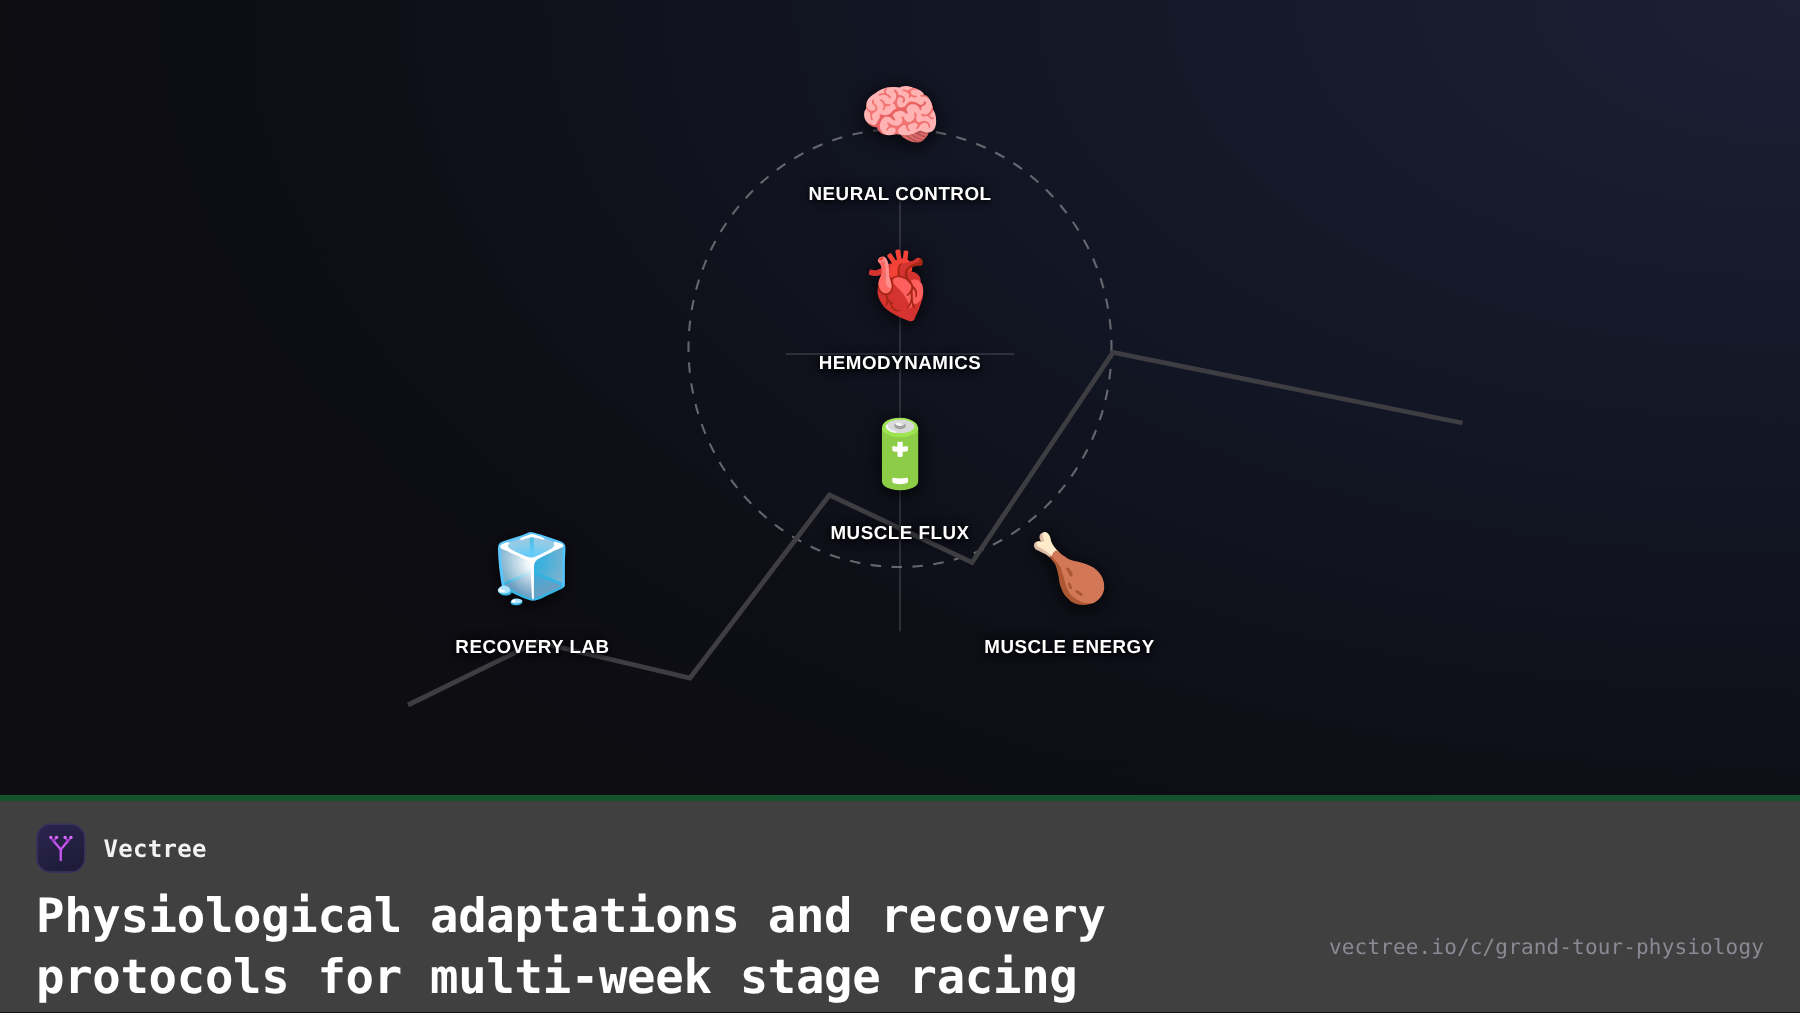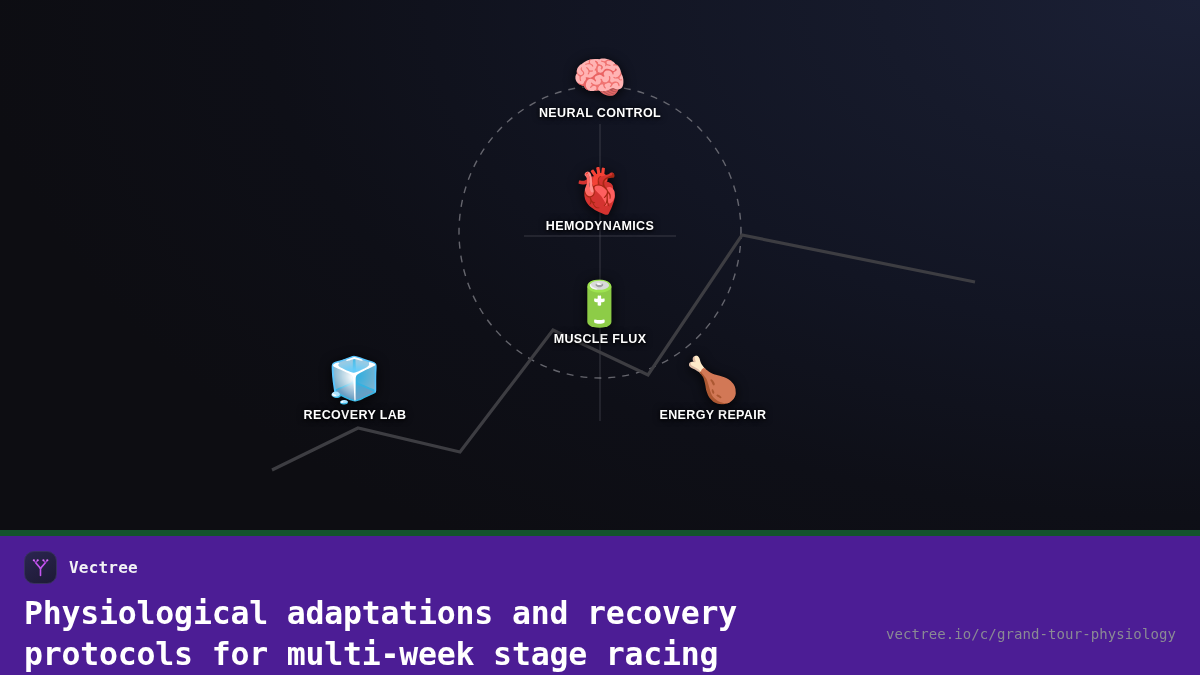--- a/index.html
+++ b/index.html
@@ -34,35 +34,35 @@
   }
   .node-emoji {
     font-family:"DejaVu Sans", sans-serif;
     font-size:44px;
     line-height:52px;
     display:block;
     filter: drop-shadow(0 2px 6px rgba(0,0,0,0.85));
   }
   .node-label {
     display:block;
-    margin-top:2px;
+    margin-top:18px;
     font-family:"Liberation Sans", sans-serif;
     font-size:12.5px;
     font-weight:bold;
     letter-spacing:0.35px;
     color:#ffffff;
     text-shadow:0 1px 3px rgba(0,0,0,0.95), 0 0 7px rgba(0,0,0,0.8);
     white-space:nowrap;
   }
 
   
   #footer {
     position:absolute; left:0; top:530px; width:1200px; height:145px;
-    background:#4c1d95;
-    border-top:6px solid #14532d;
+    background:#404040;
+    border-top:4px solid #14532d;
   }
   #brand-row {
     position:absolute; left:24px; top:15px;
     display:flex; align-items:center; gap:12px;
   }
   #brand-badge {
     width:33px; height:33px;
     border-radius:10px;
     background:linear-gradient(150deg,#2b2550 0%,#231f40 55%,#1d1a36 100%);
     border:1px solid #38315e;
@@ -129,21 +129,21 @@
       <span class="node-label">MUSCLE FLUX</span>
     </div>
 
     <div class="node" style="left:355px; top:354px;">
       <span class="node-emoji">🧊</span>
       <span class="node-label">RECOVERY LAB</span>
     </div>
 
     <div class="node" style="left:713px; top:354px;">
       <span class="node-emoji">🍗</span>
-      <span class="node-label">ENERGY REPAIR</span>
+      <span class="node-label">MUSCLE ENERGY</span>
     </div>
 
   </div>
 
   <div id="footer">
 
     <div id="brand-row">
       <div id="brand-badge">
         <svg width="21" height="21" viewBox="0 0 24 24" fill="none" aria-hidden="true">
           <path d="M12 21 L12 13" stroke="#c455ef" stroke-width="1.8" stroke-linecap="round"></path>

